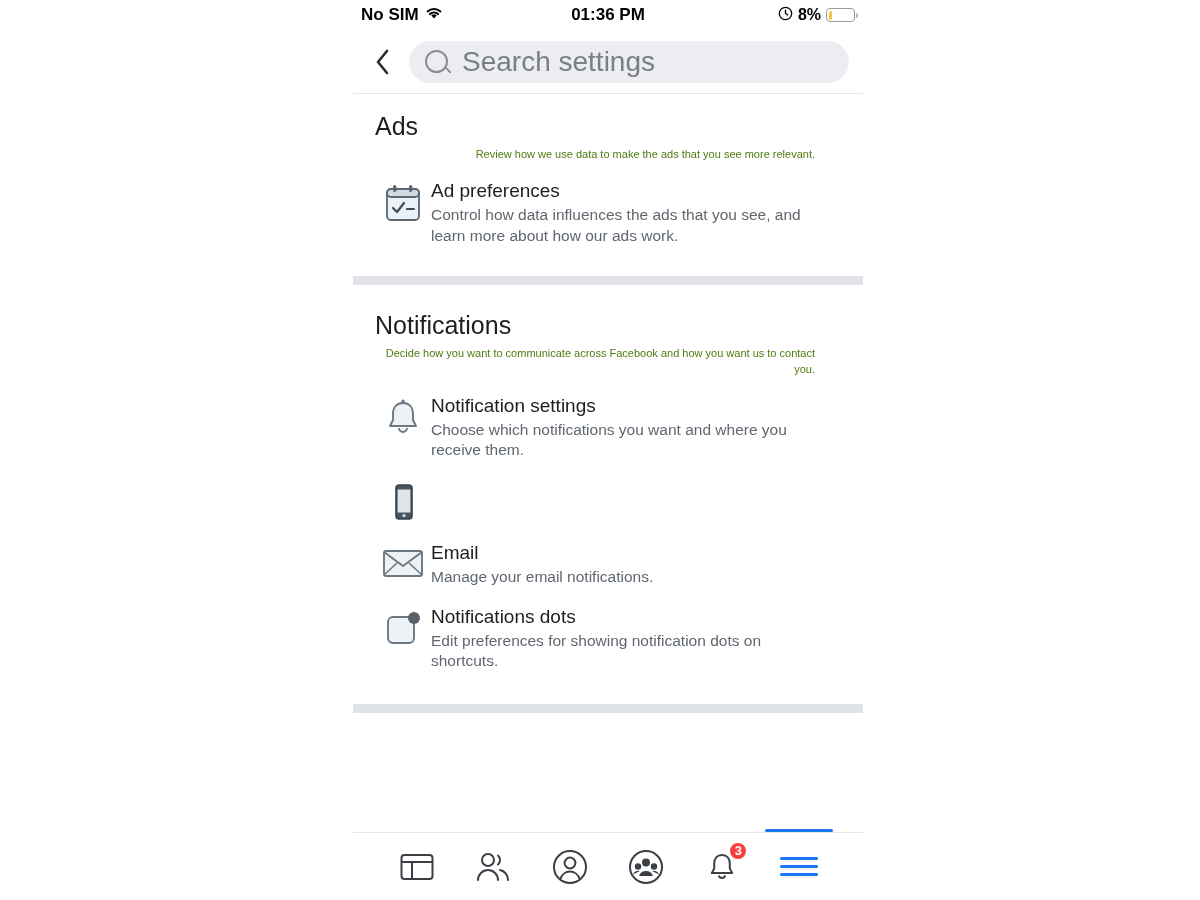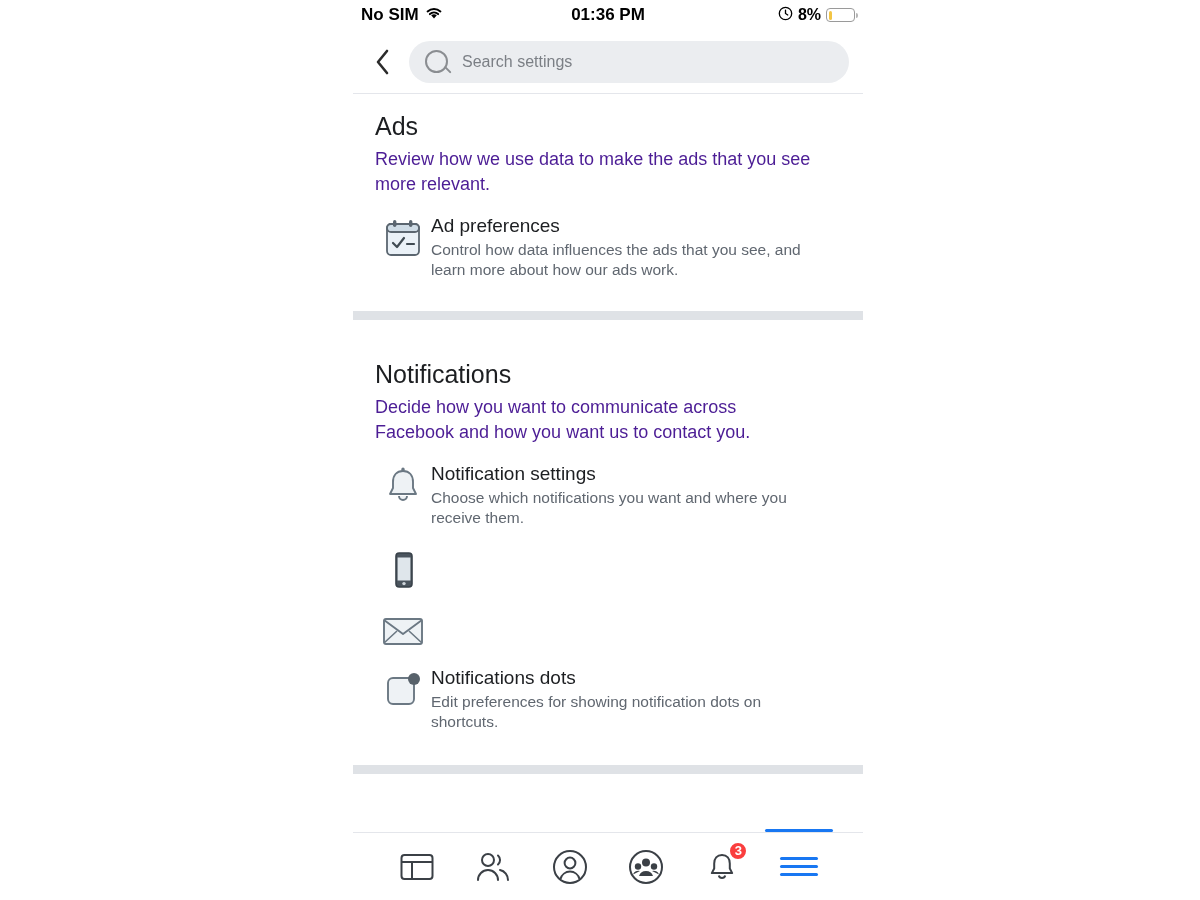--- a/index.html
+++ b/index.html
@@ -129,40 +129,41 @@
     width: 8px;
     height: 2.2px;
     background: #8a8d91;
     transform: rotate(45deg);
     right: -6px;
     bottom: 0px;
     border-radius: 2px;
   }
   .search-placeholder {
     color: #7b7f85;
-    font-size: 16px;
+    font-size: 28px;
   }
 
   
   .content {
     padding: 0 0 0 0;
   }
   .section {
     padding: 18px 22px 6px 22px;
   }
   .section-title {
     font-size: 25px;
     color: #1c1e21;
     margin-bottom: 6px;
   }
   .section-desc {
-    font-size: 18px;
-    color: #4c1d95;
+    font-size: 11px;
+    color: #4d7c0f;
     line-height: 1.38;
     max-width: 440px;
+    text-align: right;
   }
 
   .rows { margin-top: 12px; }
 
   .row {
     display: flex;
     align-items: flex-start;
     padding: 6px 0 12px 0;
     cursor: pointer;
   }
@@ -316,21 +317,21 @@
           <div class="row-text">
             <div class="row-title">Ad preferences</div>
             <div class="row-sub">Control how data influences the ads that you see, and learn more about how our ads work.</div>
           </div>
         </div>
       </div>
     </div>
 
     <div class="divider"></div>
 
-    <div class="section" style="padding-top:10px;margin-top:30px;">
+    <div class="section" style="padding-top:26px;">
       <div class="section-title">Notifications</div>
       <div class="section-desc">Decide how you want to communicate across Facebook and how you want us to contact you.</div>
 
       <div class="rows">
 
         <div class="row">
           <div class="row-icon">
             <svg width="36" height="40" viewBox="0 0 36 40">
               <path d="M18 5 C11.5 5 8 9.5 8 16 v6 l-3 6 h26 l-3 -6 v-6 C28 9.5 24.5 5 18 5 Z" fill="#eef2f5" stroke="#6b7883" stroke-width="1.9" stroke-linejoin="round"></path>
               <path d="M14 30 a4 4 0 0 0 8 0" fill="#eef2f5" stroke="#6b7883" stroke-width="1.9"></path>
@@ -353,20 +354,24 @@
           </div>
         </div>
 
         <div class="row">
           <div class="row-icon">
             <svg width="44" height="36" viewBox="0 0 44 36">
               <rect x="3" y="6" width="38" height="25" rx="2" fill="#eef2f5" stroke="#6b7883" stroke-width="1.9"></rect>
               <path d="M3 7 L22 21 L41 7" fill="none" stroke="#6b7883" stroke-width="1.9" stroke-linejoin="round"></path>
               <path d="M3 30 L16 18 M41 30 L28 18" fill="none" stroke="#6b7883" stroke-width="1.6"></path>
             </svg>
+          </div>
+          <div class="row-text">
+            <div class="row-title">Email</div>
+            <div class="row-sub">Manage your email notifications.</div>
           </div>
         </div>
 
         <div class="row">
           <div class="row-icon">
             <svg width="40" height="40" viewBox="0 0 40 40">
               <rect x="5" y="8" width="26" height="26" rx="5" fill="#eef2f5" stroke="#6b7883" stroke-width="1.9"></rect>
               <circle cx="31" cy="9" r="6" fill="#58626b"></circle>
             </svg>
           </div>

